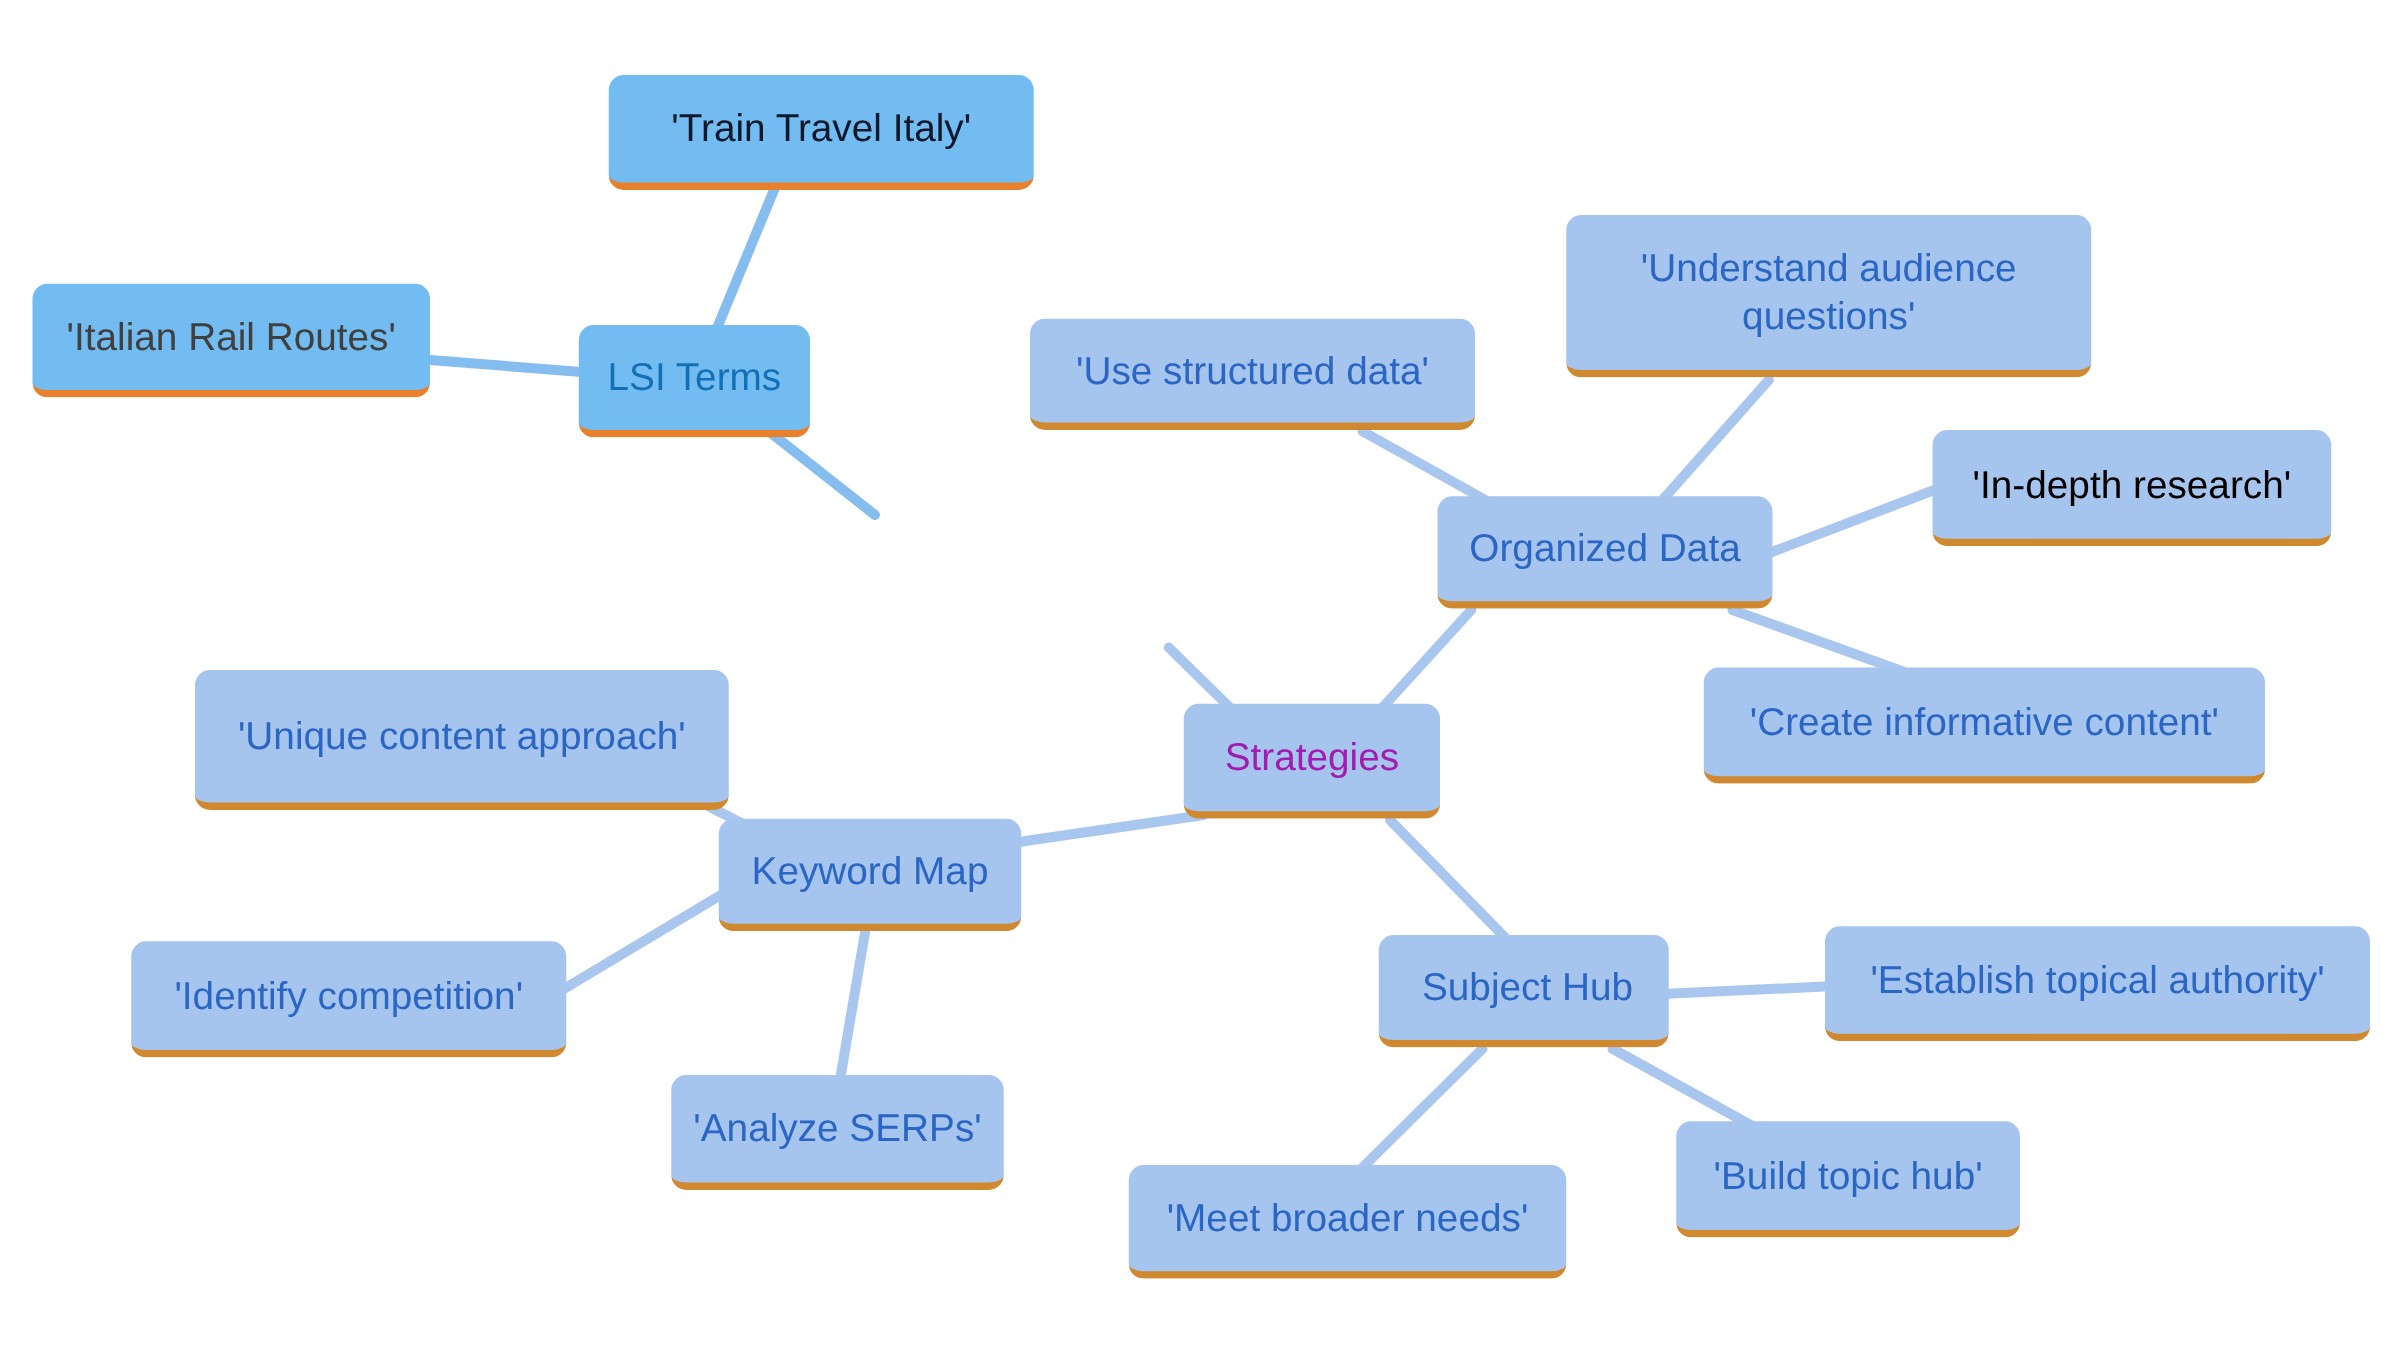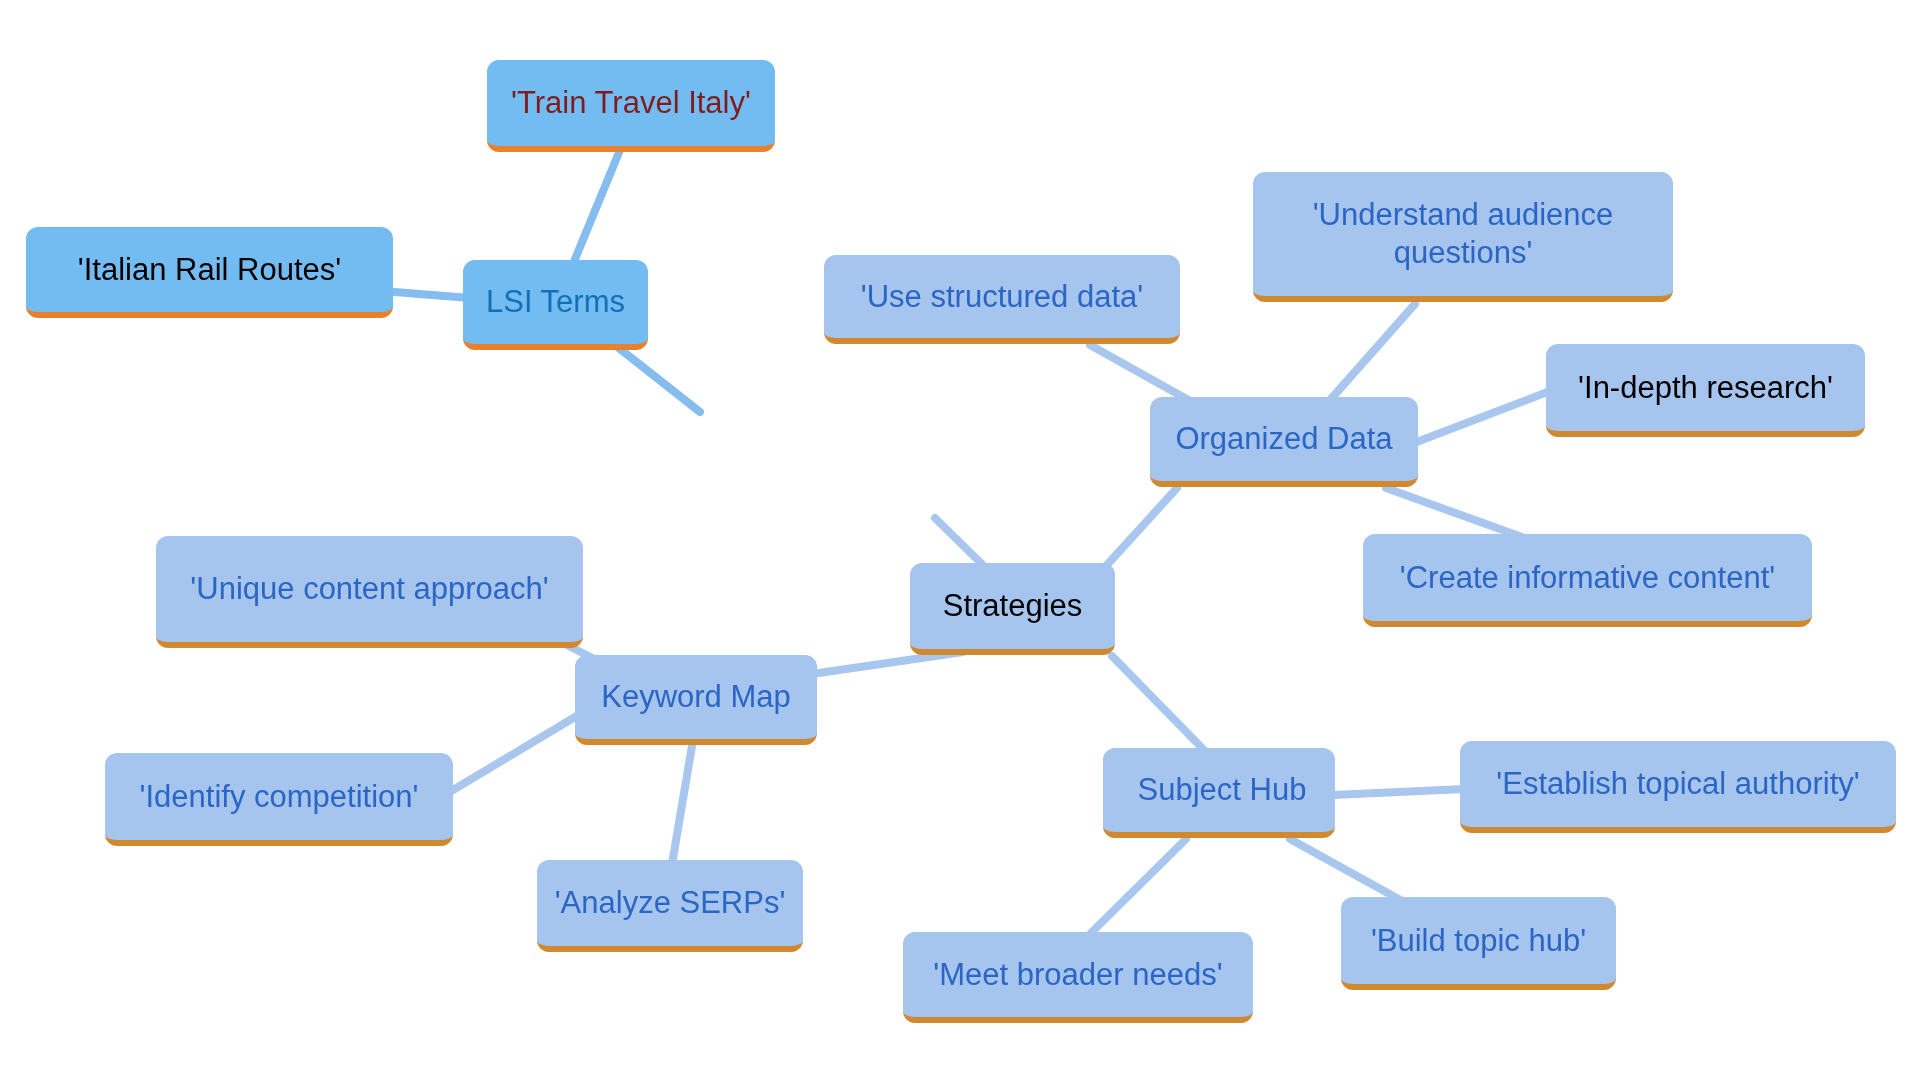--- a/index.html
+++ b/index.html
@@ -48,29 +48,29 @@
       <line x1="963" y1="652" x2="812" y2="674" stroke="#a9c7ee" stroke-width="8" stroke-linecap="round"></line>
       <line x1="1112" y1="656" x2="1206" y2="752" stroke="#a9c7ee" stroke-width="8" stroke-linecap="round"></line>
       <line x1="526" y1="624" x2="600" y2="662" stroke="#a9c7ee" stroke-width="8" stroke-linecap="round"></line>
       <line x1="580" y1="714" x2="448" y2="793" stroke="#a9c7ee" stroke-width="8" stroke-linecap="round"></line>
       <line x1="692" y1="746" x2="672" y2="864" stroke="#a9c7ee" stroke-width="8" stroke-linecap="round"></line>
       <line x1="1333" y1="795" x2="1464" y2="789" stroke="#a9c7ee" stroke-width="8" stroke-linecap="round"></line>
       <line x1="1186" y1="839" x2="1088" y2="936" stroke="#a9c7ee" stroke-width="8" stroke-linecap="round"></line>
       <line x1="1290" y1="839" x2="1404" y2="902" stroke="#a9c7ee" stroke-width="8" stroke-linecap="round"></line>
     </svg>
   <div id="nodes">
-      <div class="node" style="left: 487px; top: 60px; width: 288px; height: 92px; background: rgb(114, 188, 241); border-bottom-color: rgb(232, 128, 44); color: #7f1d1d;"><span>'Train Travel Italy'</span></div>
-      <div class="node" style="left: 26px; top: 227px; width: 367px; height: 91px; background: rgb(114, 188, 241); border-bottom-color: rgb(232, 128, 44); color: #000000;"><span>'Italian Rail Routes'</span></div>
+      <div class="node" style="left: 487px; top: 60px; width: 340px; height: 92px; background: rgb(114, 188, 241); border-bottom-color: rgb(232, 128, 44); color: #0f172a;"><span>'Train Travel Italy'</span></div>
+      <div class="node" style="left: 26px; top: 227px; width: 318px; height: 91px; background: rgb(114, 188, 241); border-bottom-color: rgb(232, 128, 44); color: #404040;"><span>'Italian Rail Routes'</span></div>
       <div class="node" style="left: 463px; top: 260px; width: 185px; height: 90px; background: rgb(114, 188, 241); border-bottom-color: rgb(232, 128, 44); color: rgb(20, 112, 182);"><span>LSI Terms</span></div>
       <div class="node" style="left: 824px; top: 255px; width: 356px; height: 89px; background: rgb(165, 196, 238); border-bottom-color: rgb(208, 137, 47); color: rgb(43, 102, 196);"><span>'Use structured data'</span></div>
       <div class="node" style="left: 1253px; top: 172px; width: 420px; height: 130px; background: rgb(165, 196, 238); border-bottom-color: rgb(208, 137, 47); color: rgb(43, 102, 196);"><span>'Understand audience questions'</span></div>
       <div class="node" style="left: 1546px; top: 344px; width: 319px; height: 93px; background: rgb(165, 196, 238); border-bottom-color: rgb(208, 137, 47); color: #000000;"><span>'In-depth research'</span></div>
       <div class="node" style="left: 1150px; top: 397px; width: 268px; height: 90px; background: rgb(165, 196, 238); border-bottom-color: rgb(208, 137, 47); color: rgb(43, 102, 196);"><span>Organized Data</span></div>
       <div class="node" style="left: 1363px; top: 534px; width: 449px; height: 93px; background: rgb(165, 196, 238); border-bottom-color: rgb(208, 137, 47); color: rgb(43, 102, 196);"><span>'Create informative content'</span></div>
-      <div class="node" style="left: 910px; top: 563px; width: 205px; height: 92px; background: rgb(165, 196, 238); border-bottom-color: rgb(208, 137, 47); color: #000000;"><span>Strategies</span></div>
+      <div class="node" style="left: 947px; top: 563px; width: 205px; height: 92px; background: rgb(165, 196, 238); border-bottom-color: rgb(208, 137, 47); color: #a21caf;"><span>Strategies</span></div>
       <div class="node" style="left: 108px; top: 536px; width: 427px; height: 112px; background: rgb(165, 196, 238); border-bottom-color: rgb(208, 137, 47); color: rgb(43, 102, 196); margin-left: 48px;"><span>'Unique content approach'</span></div>
       <div class="node" style="left: 575px; top: 655px; width: 242px; height: 90px; background: rgb(165, 196, 238); border-bottom-color: rgb(208, 137, 47); color: rgb(43, 102, 196);"><span>Keyword Map</span></div>
       <div class="node" style="left: 105px; top: 753px; width: 348px; height: 93px; background: rgb(165, 196, 238); border-bottom-color: rgb(208, 137, 47); color: rgb(43, 102, 196);"><span>'Identify competition'</span></div>
       <div class="node" style="left: 537px; top: 860px; width: 266px; height: 92px; background: rgb(165, 196, 238); border-bottom-color: rgb(208, 137, 47); color: rgb(43, 102, 196);"><span>'Analyze SERPs'</span></div>
       <div class="node" style="left: 1103px; top: 748px; width: 232px; height: 90px; background: rgb(165, 196, 238); border-bottom-color: rgb(208, 137, 47); color: rgb(43, 102, 196); padding-left: 20px;"><span>Subject Hub</span></div>
       <div class="node" style="left: 1460px; top: 741px; width: 436px; height: 92px; background: rgb(165, 196, 238); border-bottom-color: rgb(208, 137, 47); color: rgb(43, 102, 196);"><span>'Establish topical authority'</span></div>
       <div class="node" style="left: 1341px; top: 897px; width: 275px; height: 93px; background: rgb(165, 196, 238); border-bottom-color: rgb(208, 137, 47); color: rgb(43, 102, 196);"><span>'Build topic hub'</span></div>
       <div class="node" style="left: 903px; top: 932px; width: 350px; height: 91px; background: rgb(165, 196, 238); border-bottom-color: rgb(208, 137, 47); color: rgb(43, 102, 196);"><span>'Meet broader needs'</span></div>
     </div>
 </div>

